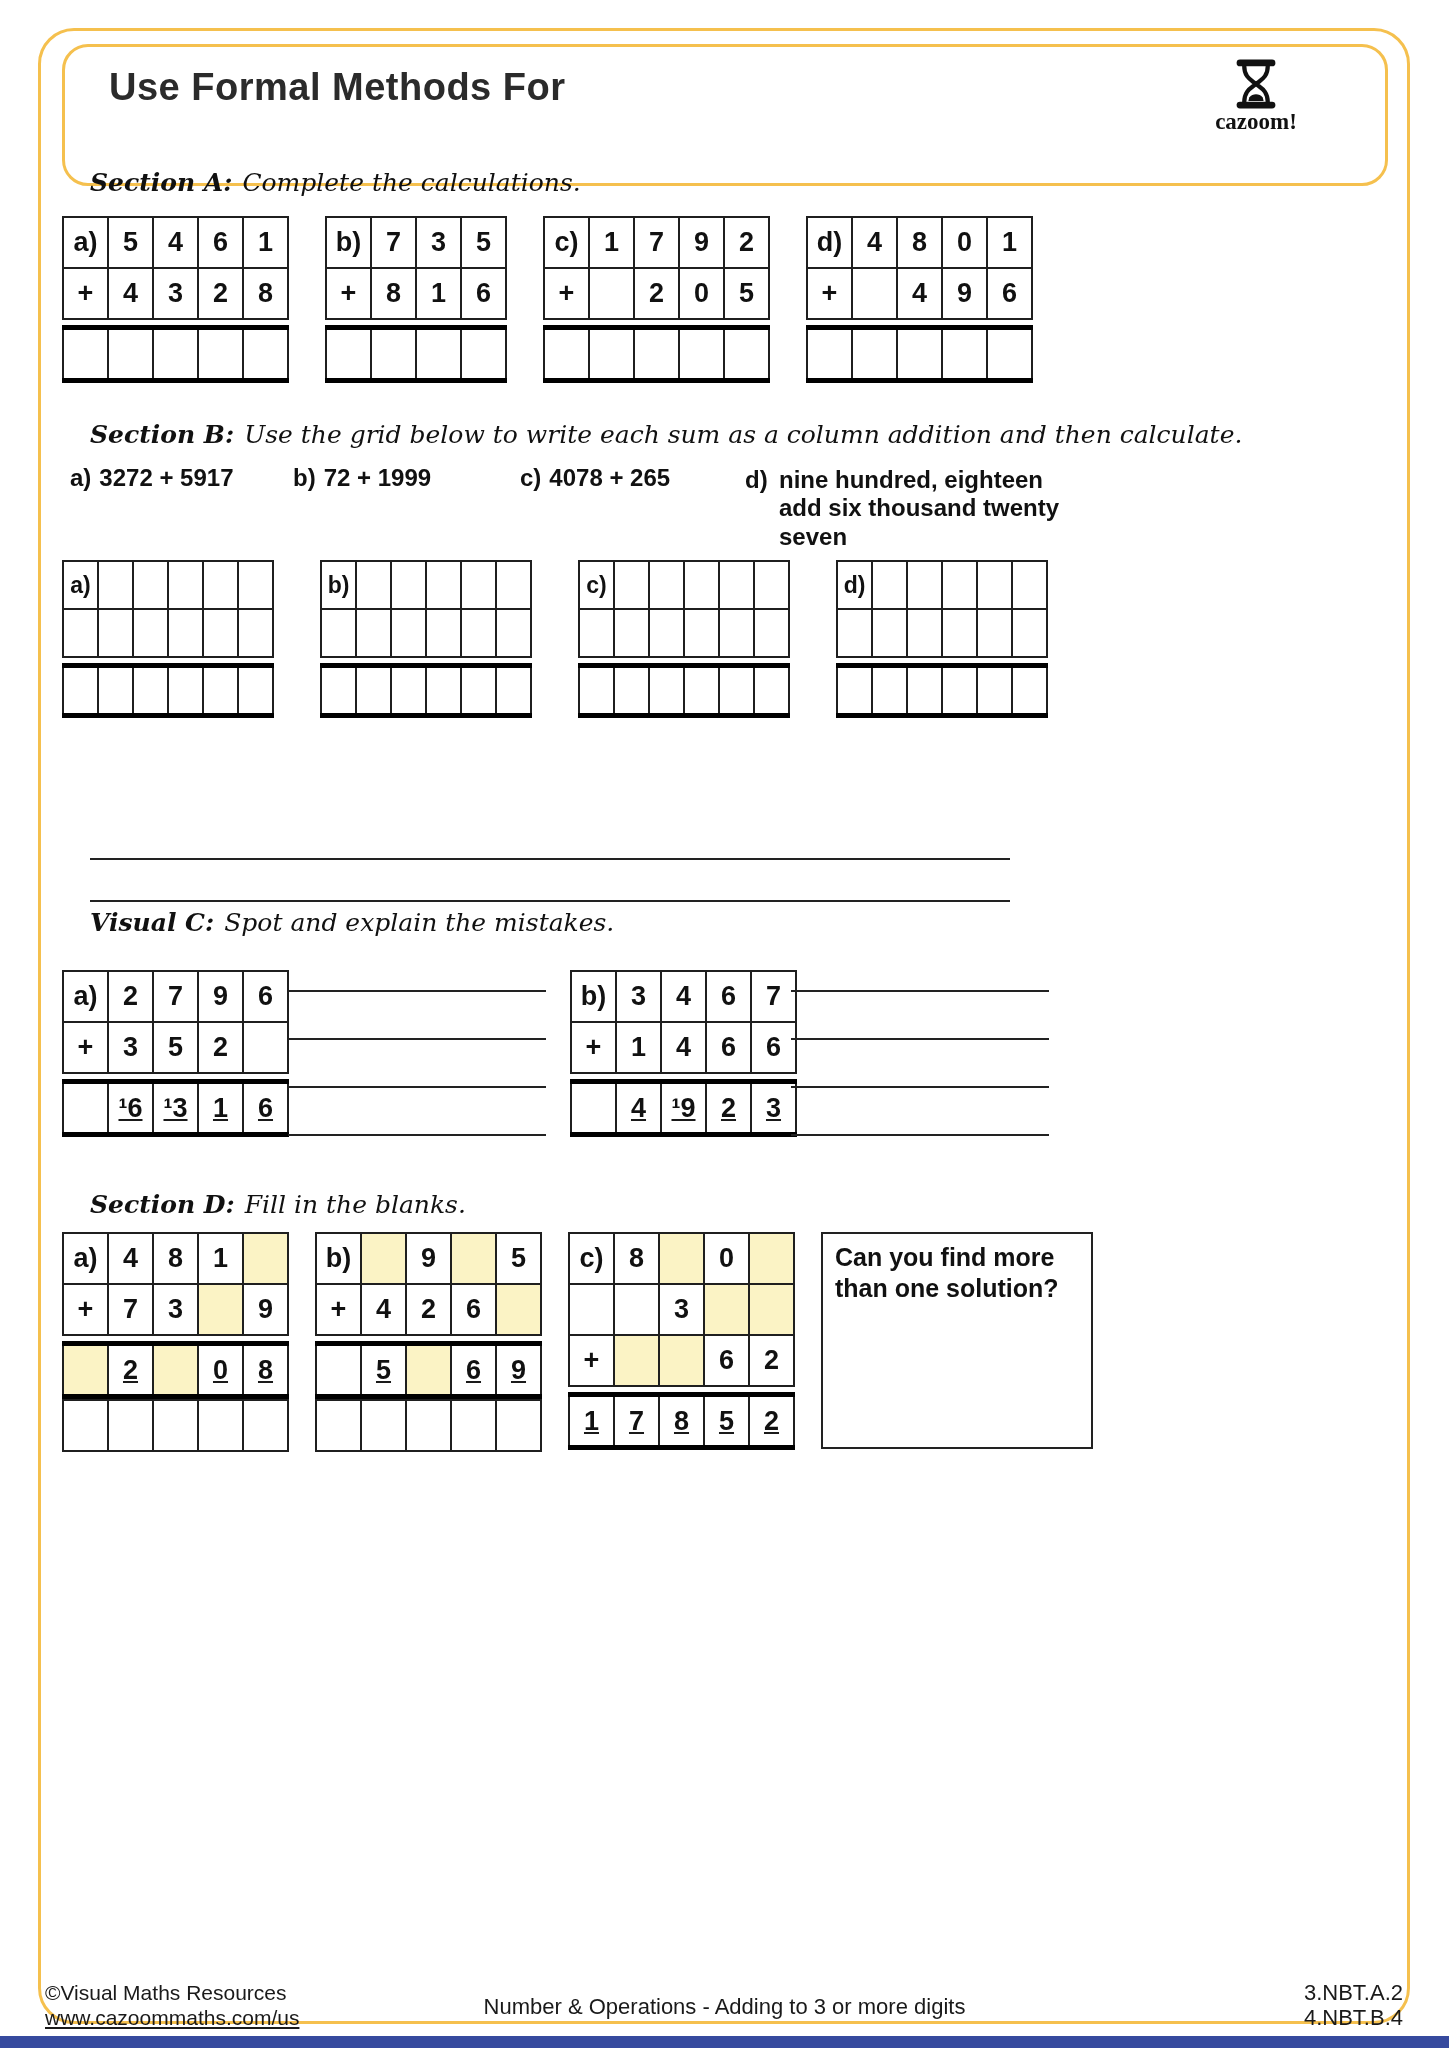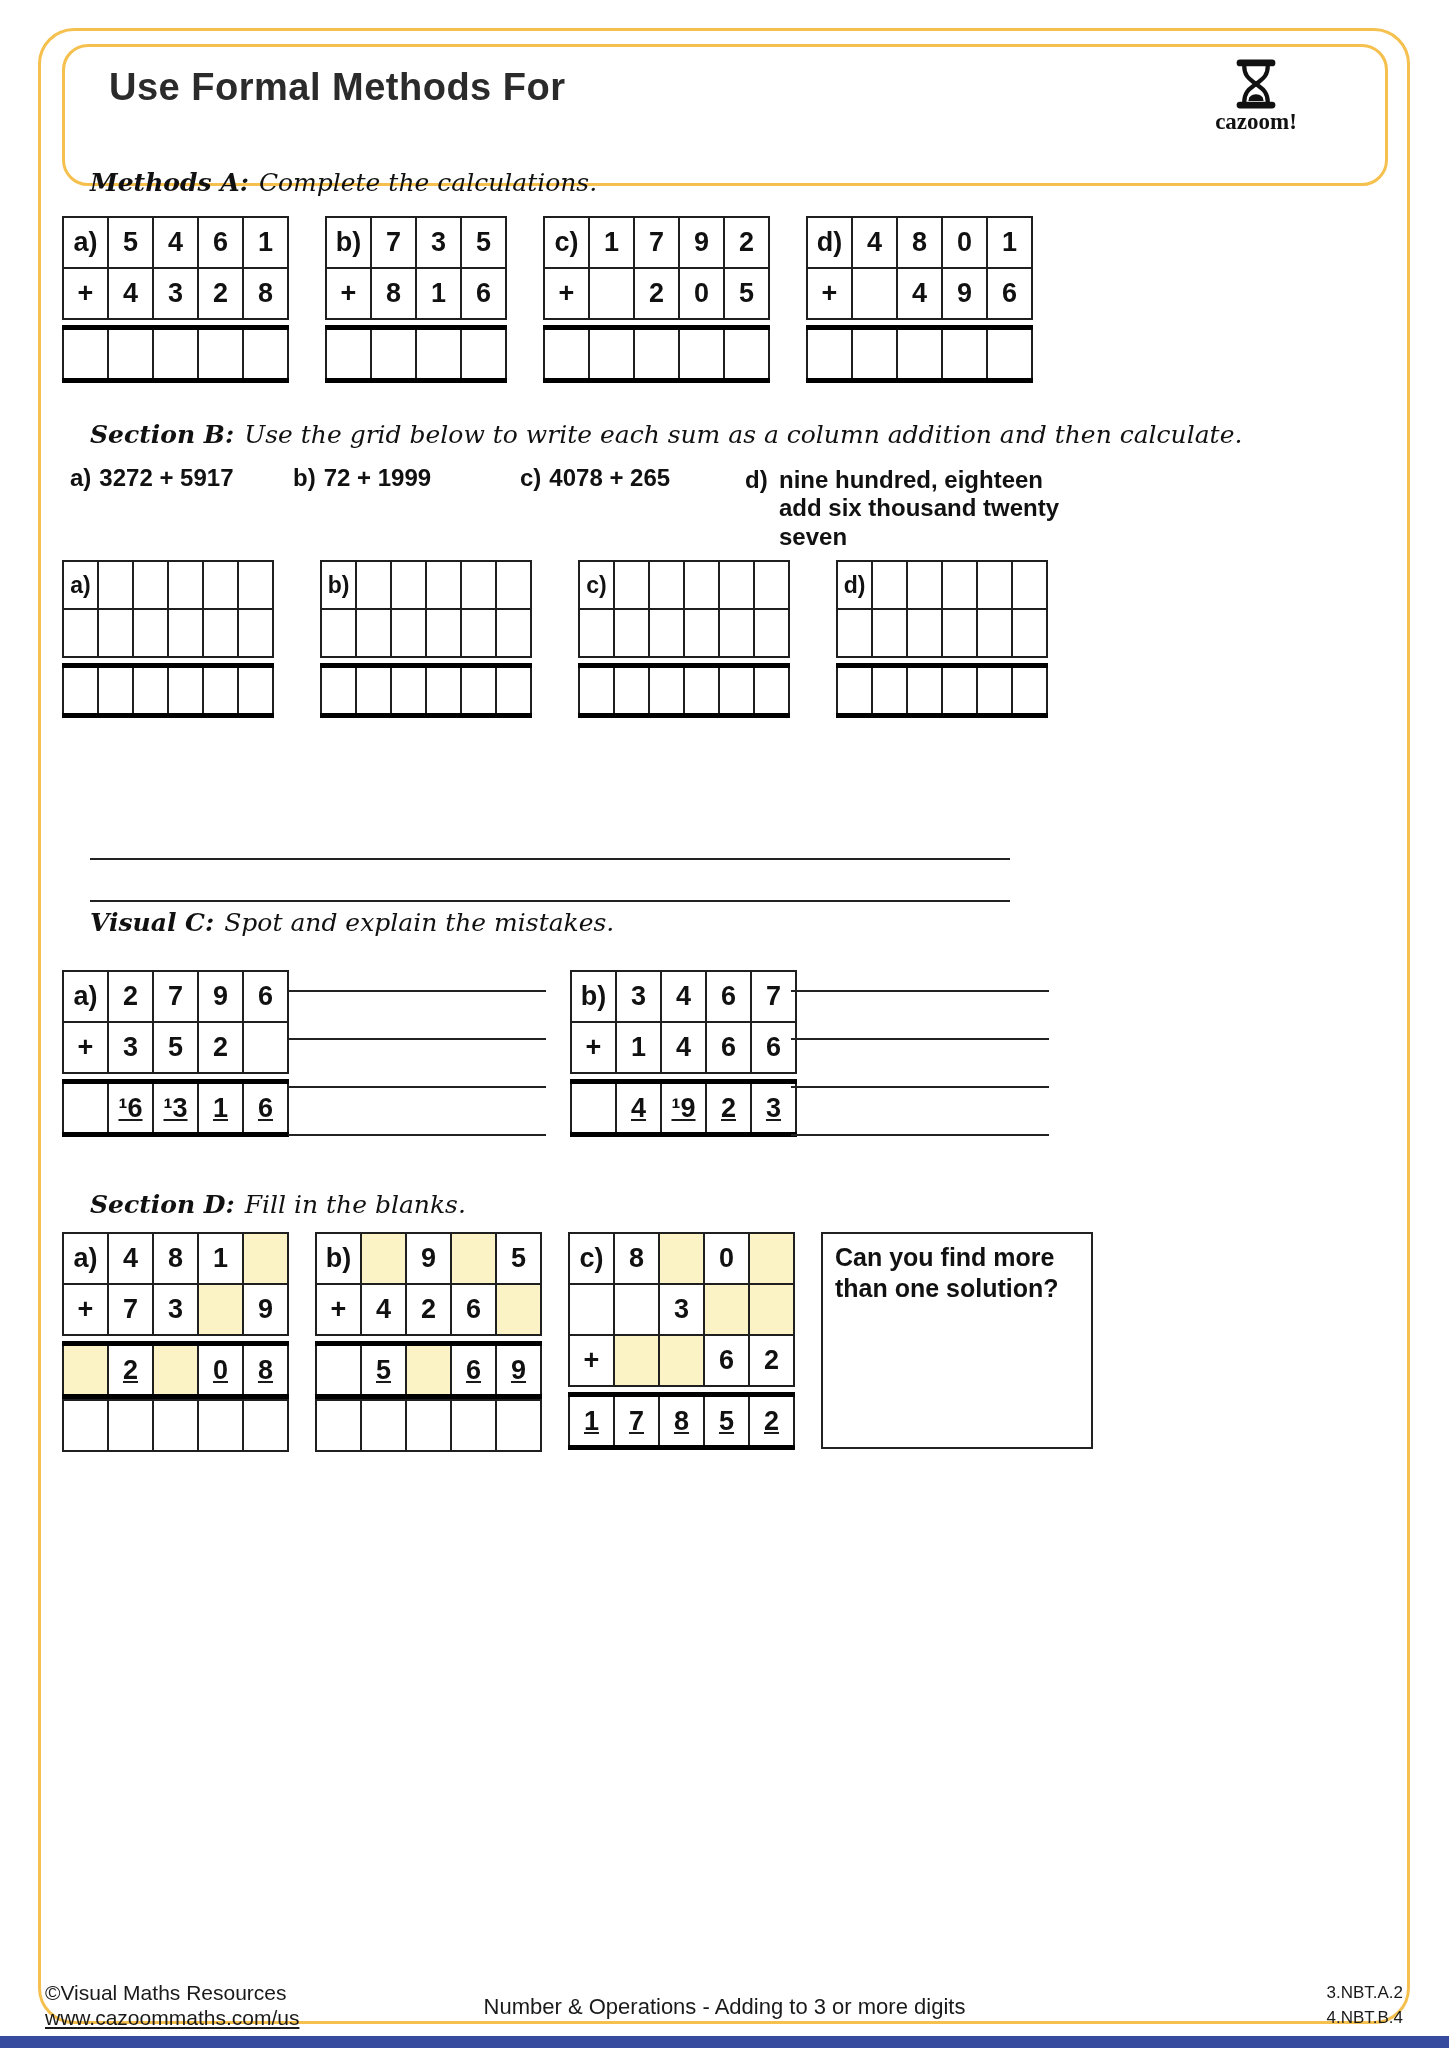--- a/index.html
+++ b/index.html
@@ -46,21 +46,21 @@
   .wline { width:100%; height:0; border-top:2px solid #222; margin-top:46px; }
   .wline:first-child { margin-top:0; }
   .line-group.wide .wline { margin-top:40px; }
 
   .challenge-box { width:272px; height:217px; border:2px solid #222; padding:8px 12px; background:#fff; }
   .challenge-text { font-size:25px; font-weight:700; line-height:1.22; color:#111; }
 
   .f-left { position:absolute; left:45px; top:1980px; font-size:21px; line-height:25px; }
   .f-left a { color:#1a1a1a; text-decoration:underline; }
   .f-center { position:absolute; left:0; right:0; top:1994px; text-align:center; font-size:22px; }
-  .f-right { position:absolute; right:46px; top:1980px; font-size:17px; line-height:25px; text-align:center; }
+  .f-right { position:absolute; right:46px; top:1980px; font-size:22px; line-height:25px; text-align:center; }
   .footer-bar { position:absolute; left:0; bottom:0; width:100%; height:12px; background:var(--footer_bar,#364a9e); }
 </style>
 </head>
 <body>
 
 <div class="page">
 
   <div class="outer-border"></div>
 
   <div class="header-box">
@@ -72,21 +72,21 @@
         <path d="M13 7 H51" stroke="#111" stroke-width="8" stroke-linecap="round" fill="none"></path>
         <path d="M13 57 H51" stroke="#111" stroke-width="8" stroke-linecap="round" fill="none"></path>
         <path d="M18 10 C18 24 26 27 32 32 C38 27 46 24 46 10 M18 54 C18 40 26 37 32 32 C38 37 46 40 46 54" stroke="#111" stroke-width="5" fill="none"></path>
         <path d="M24 48 C28 43 36 43 40 48 L41 52 H23 Z" fill="#111"></path>
       </svg>
       <div class="logo-text">cazoom!</div>
     </div>
   </div>
 
   <div class="sec-head" style="left:90px;top:168px">
-    <b>Methods A:</b><span>Complete the calculations.</span>
+    <b>Section A:</b><span>Complete the calculations.</span>
   </div>
   <div class="grids" style="left:62px;top:216px;gap:36px">
     <div class="grid">
         <div class="grid-row">
           <div class="cell">a)</div>
           <div class="cell">5</div>
           <div class="cell">4</div>
           <div class="cell">6</div>
           <div class="cell">1</div>
         </div>

